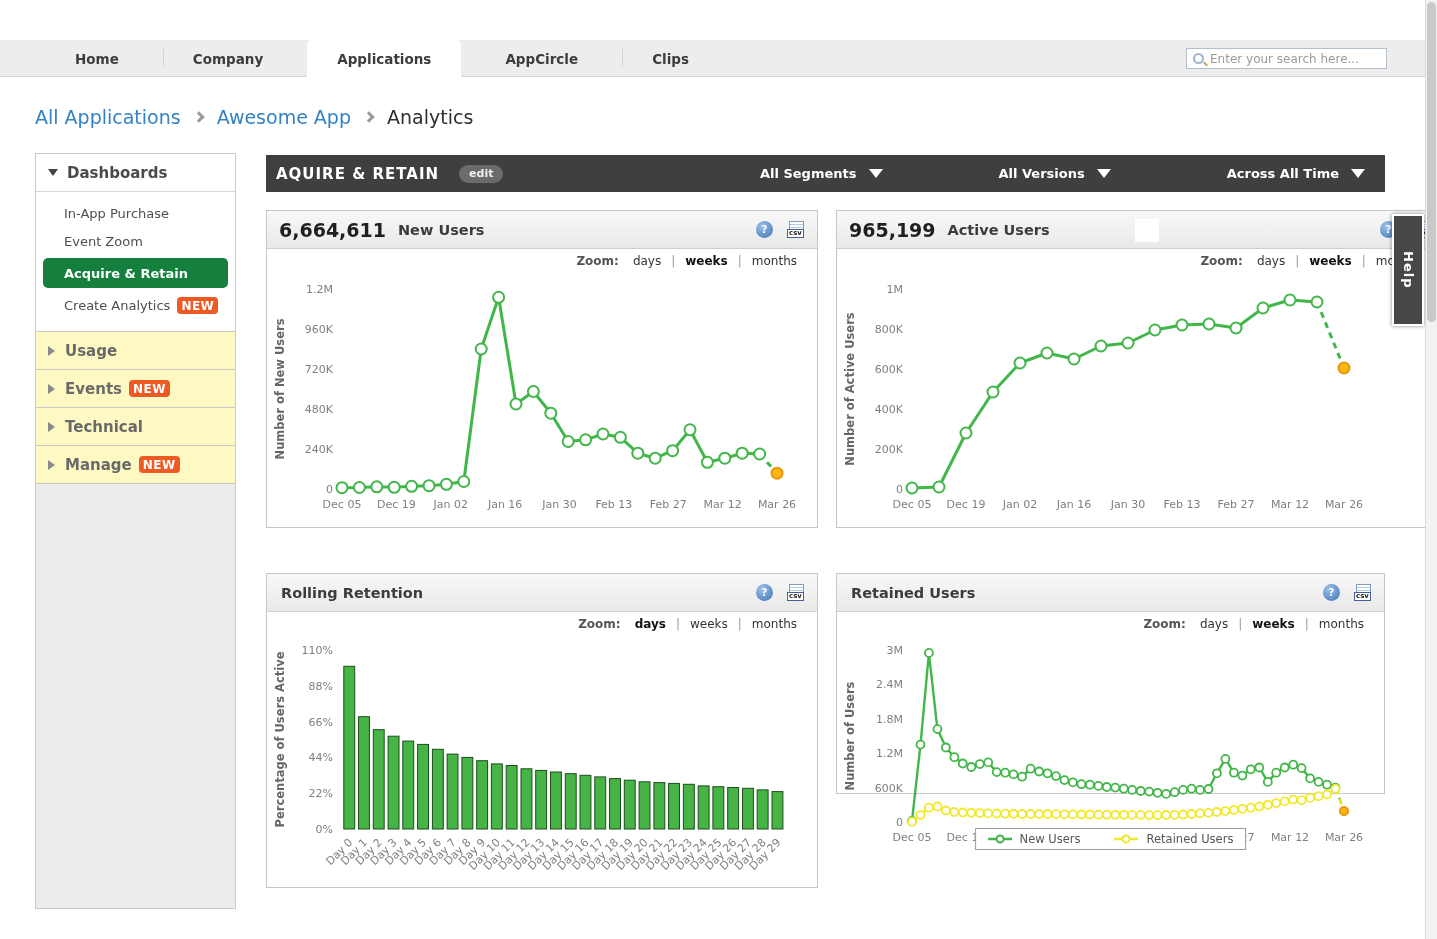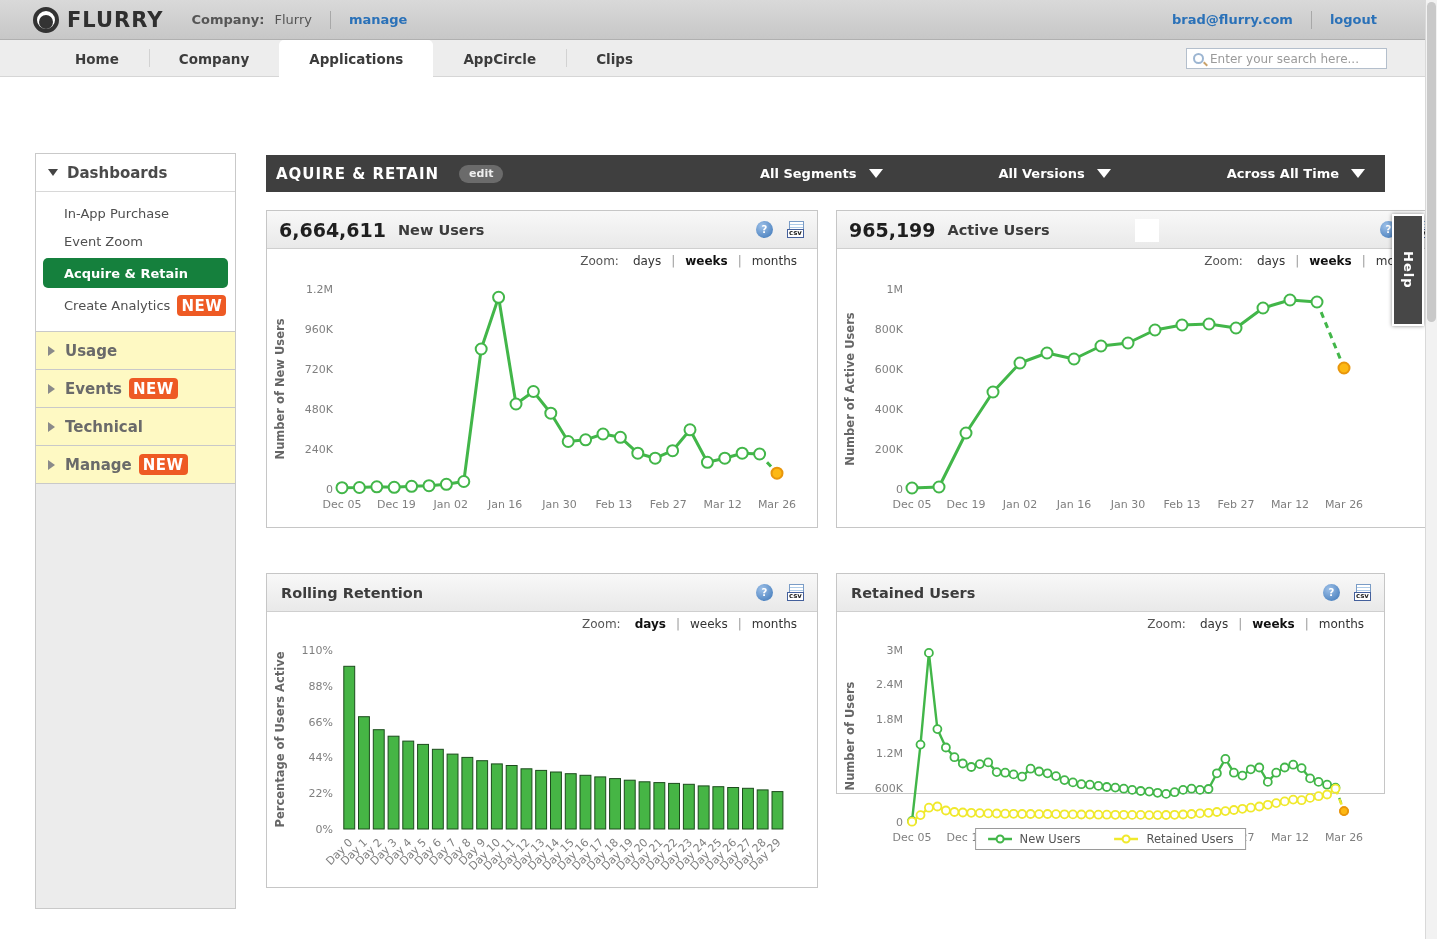--- a/index.html
+++ b/index.html
@@ -19,21 +19,21 @@
   .logo-text { font-size:21px; font-weight:bold; color:#2f2f2f; letter-spacing:1px; margin-left:8px; }
   .company-label { margin-left:28px; font-size:13px; font-weight:bold; color:#555; }
   .company-name { margin-left:10px; font-size:13px; color:#555; }
   .tb-divider { width:1px; height:18px; background:#a8a8a8; margin:0 18px; }
   .link-blue { color:#2a71b8; font-weight:bold; font-size:13px; text-decoration:none; cursor:pointer; }
   .topbar-right { margin-left:auto; margin-right:60px; display:flex; align-items:center; }
 
   
   .navbar { position:absolute; left:0; top:40px; width:1437px; height:37px;
     background:#ededed; border-bottom:1px solid #d6d6d6; }
-  .nav-tabs { display:flex; height:37px; padding-left:45px; }
+  .nav-tabs { display:flex; height:37px; padding-left:45px;gap:14px; }
   .tab { padding:0 30px; height:37px; display:flex; align-items:center;
     font-size:13.5px; font-weight:bold; color:#3c3c3c; cursor:pointer; position:relative; }
   .tab + .tab::before { content:""; position:absolute; left:0; top:9px; height:18px; width:1px; background:#d2d2d2; }
   .tab.active { background:#fff; border-radius:5px 5px 0 0; }
   .tab.active::before, .tab.active + .tab::before { display:none; }
   .search-box { position:absolute; right:50px; top:8px; width:201px; height:21px;
     background:#fff; border:1px solid #b4bfcc; display:flex; align-items:center; }
   .search-icon { width:11px; height:11px; border:2px solid #9db6d2; border-radius:50%;
     margin-left:6px; position:relative; flex:0 0 auto; }
   .search-icon::after { content:""; position:absolute; left:8px; top:8px; width:5px; height:2px;
@@ -59,21 +59,21 @@
   .sb-gray-head { background:#fef9c3; border-bottom:1px solid #c9c9c9; color:#6a6a6a; }
   .arrow-down { width:0; height:0; border-left:5px solid transparent; border-right:5px solid transparent;
     border-top:7px solid #444; margin-right:9px; }
   .arrow-right { width:0; height:0; border-top:5px solid transparent; border-bottom:5px solid transparent;
     border-left:7px solid #8a8a8a; margin-right:10px; }
   .sb-items { padding:7px 0 12px 0; }
   .sb-item { height:28px; display:flex; align-items:center; padding-left:28px;
     font-size:13px; color:#4f4f4f; cursor:pointer; }
   .sb-item.selected { background:#15803d; color:#fff; font-weight:bold; border-radius:5px;
     margin:3px 7px; padding-left:21px; height:30px; }
-  .badge-new { background:#ee5a24; color:#fff; font-size:15px; font-weight:bold;
+  .badge-new { background:#ee5a24; color:#fff; font-size:12px; font-weight:bold;
     border-radius:4px; padding:2px 4px 1px; margin-left:7px; letter-spacing:0.5px; }
 
   
   .main { position:absolute; left:266px; top:155px; width:1119px; height:754px; }
   .dash-header { position:absolute; left:0; top:0; width:1119px; height:37px; background:#3f3f3f;
     display:flex; align-items:center; }
   .dash-title { color:#fff; font-size:15px; font-weight:bold; letter-spacing:1px; margin-left:10px; }
   .edit-btn { background:#6b6b6b; color:#efefef; font-size:11px; font-weight:bold;
     border-radius:9px; padding:2px 10px 3px; margin-left:20px; cursor:pointer; }
   .filters { margin-left:auto; display:flex; align-items:center; margin-right:20px; }
@@ -96,21 +96,21 @@
   .icon-csv { position:relative; width:18px; height:17px; cursor:pointer; }
   .csv-sheet { position:absolute; left:2px; top:0; width:15px; height:13px; background:#fff;
     border:1px solid #7a9cc6;
     background-image:linear-gradient(#aecbe8 1px, transparent 1px);
     background-size:100% 3px; background-position:0 2px; }
   .csv-text { position:absolute; left:0; bottom:0; background:#fff; border:1px solid #44609c;
     font-size:7px; line-height:7px; font-weight:bold; color:#222; padding:0 1px; }
   .white-box { position:absolute; left:298px; top:8px; width:24px; height:23px; background:#fff; }
   .zoom-row { height:24px; display:flex; align-items:center; justify-content:flex-end;
     padding-right:16px; font-size:12px; color:#444; }
-  .zoom-prefix { color:#555; margin-right:10px; }
+  .zoom-prefix { color:#555; margin-right:10px;font-weight:bold; }
   .zoom-opt { color:#333; cursor:pointer; margin:0 4px; }
   .zoom-opt.active { font-weight:bold; color:#111; }
   .zoom-sep { color:#999; margin:0 6px; }
   .chart-area { position:relative; }
   svg text { font-family:"DejaVu Sans",sans-serif; }
   .tick { fill:#7f7f7f; font-size:11px; }
   .axis-label { fill:#666; font-size:11.5px; font-weight:bold; }
 
   .legend { position:absolute; left:50%; transform:translateX(-50%); bottom:8px;
     border:1px solid #9a9a9a; background:#fff; display:flex; align-items:center;
@@ -125,50 +125,42 @@
   .scrollbar { position:absolute; right:0; top:0; width:12px; height:939px;
     background:#f2f2f2; border-left:1px solid #d9d9d9; }
   .scroll-thumb { position:absolute; left:1px; top:2px; width:9px; height:320px;
     background:#c9c9c9; border-radius:5px; cursor:pointer; }
 </style>
 </head>
 <body>
 
 <div class="page">
 
-  <div class="topbar">
-    <div class="logo-wrap">
-      <span class="logo-icon"></span>
-      <span class="logo-text">FLURRY</span>
-    </div>
-    <span class="company-label">Company:</span>
-    <span class="company-name">Flurry</span>
-    <span class="tb-divider"></span>
-    <span class="link-blue">manage</span>
-    <div class="topbar-right">
-      <span class="link-blue">brad@flurry.com</span>
-      <span class="tb-divider"></span>
-      <span class="link-blue">logout</span>
-    </div>
-  </div>
 
   <div class="navbar">
     <div class="nav-tabs">
         <div class="tab">Home</div>
         <div class="tab">Company</div>
         <div class="tab active">Applications</div>
         <div class="tab">AppCircle</div>
         <div class="tab">Clips</div>
       </div>
     <div class="search-box">
       <span class="search-icon"></span>
       <input class="search-input" type="text" placeholder="Enter your search here..." style="">
     </div>
   </div>
 
+  <div class="breadcrumb">
+      <span class="crumb">All Applications</span>
+      <span class="crumb-sep"></span>
+      <span class="crumb">Awesome App</span>
+      <span class="crumb-sep"></span>
+      <span class="crumb current">Analytics</span>
+    </div>
 
   <div class="sidebar">
       <div class="sb-white">
         <div class="sb-head">
           <span class="arrow-down"></span>
           <span>Dashboards</span>
         </div>
         <div class="sb-items">
           <div class="sb-item">
             <span>In-App Purchase</span>

